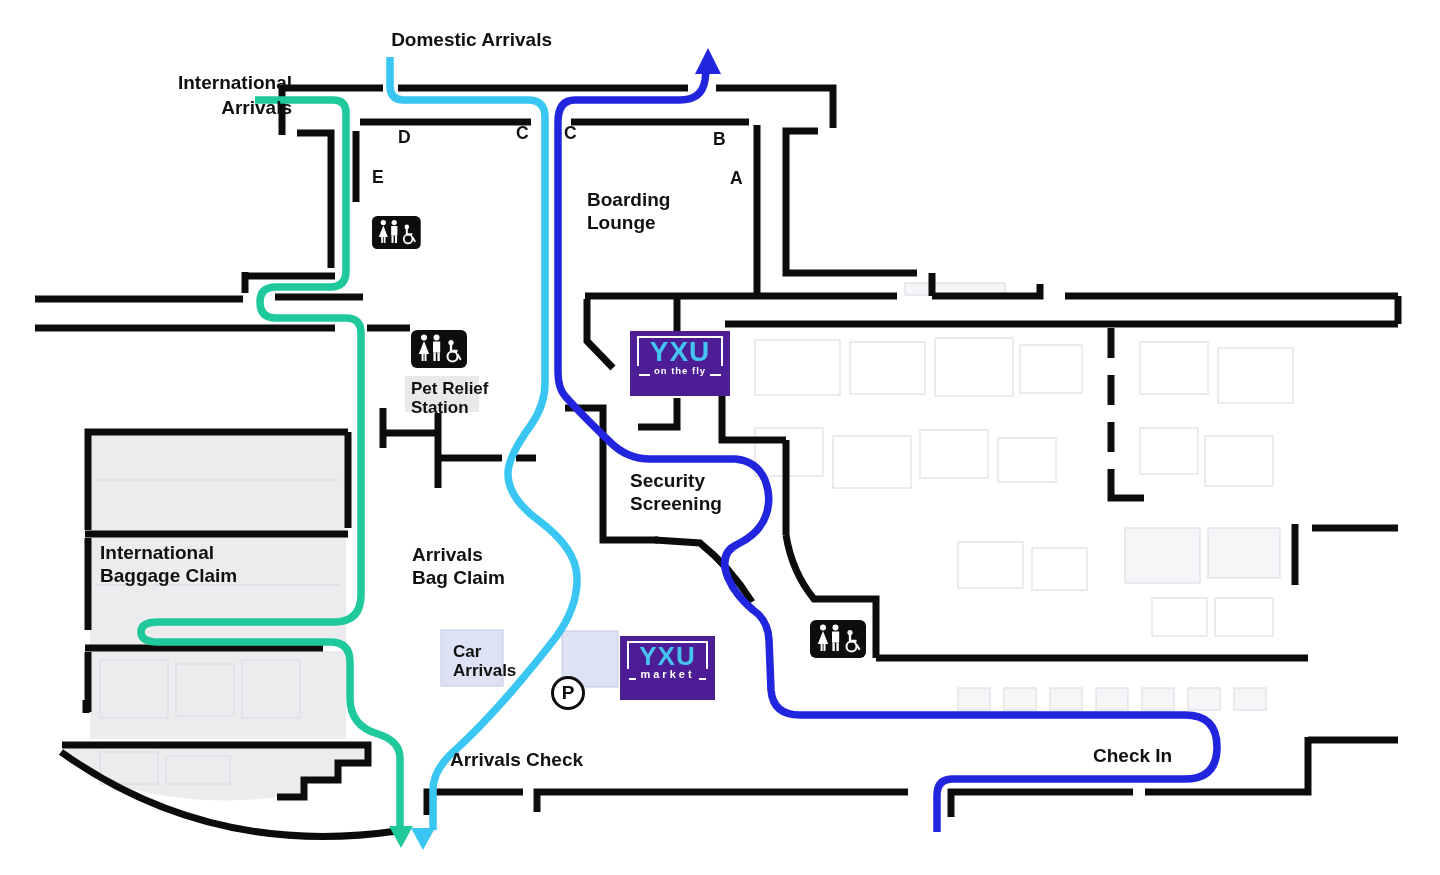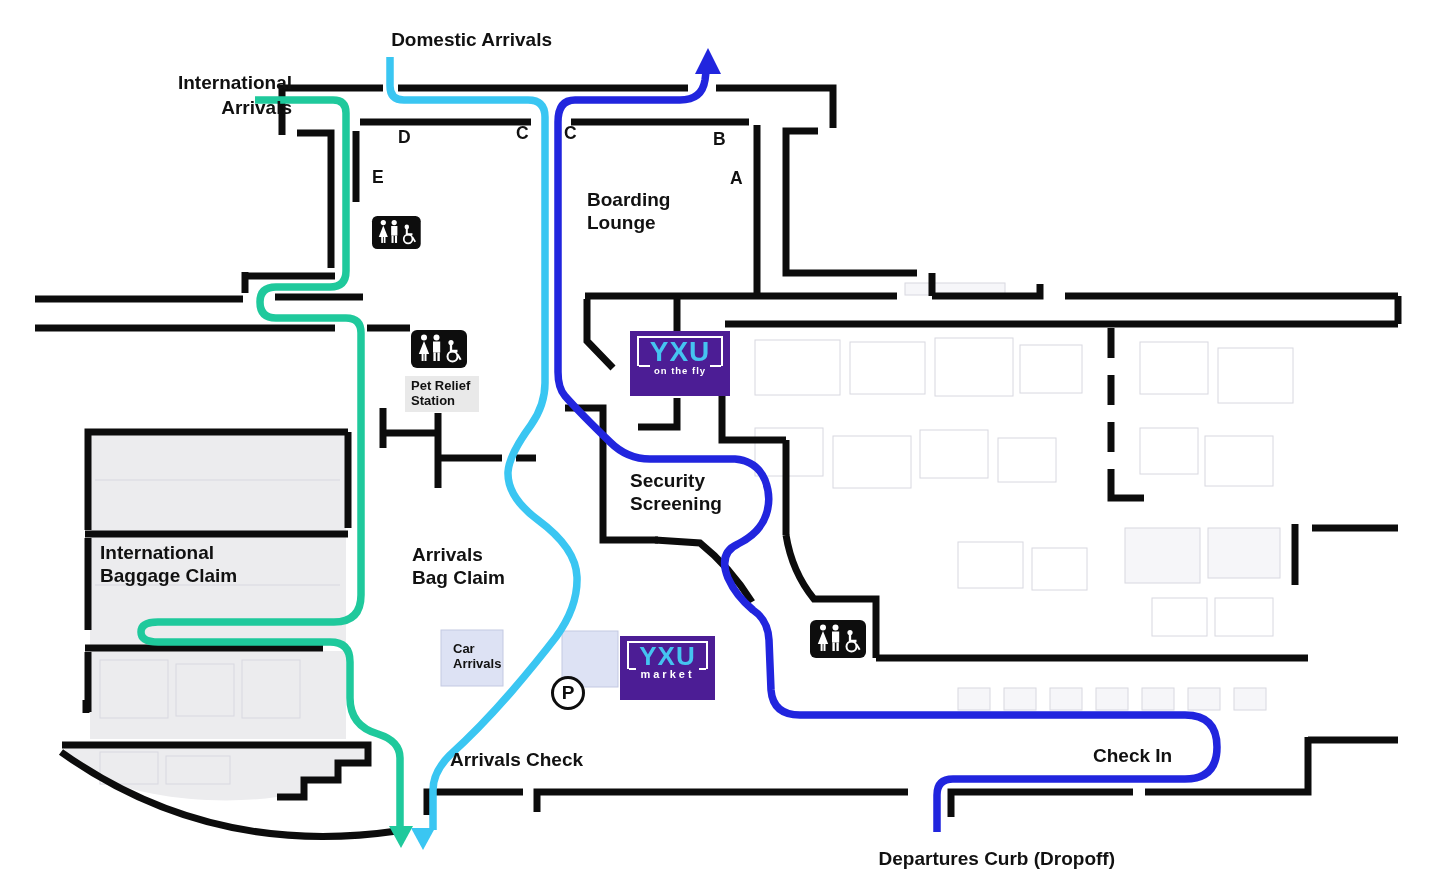--- a/index.html
+++ b/index.html
@@ -1,35 +1,35 @@
 <!DOCTYPE html>
 <html style="--wall: #0c0c0c; --accent: #45c3f0; --hall-fill: #ececee; --box-fill: #dde2f4;"><head>
 <meta charset="utf-8">
 <style>
   html,body{margin:0;padding:0;background:#fff;}
   .map{position:relative;width:1440px;height:875px;background:#ffffff;overflow:hidden;
        font-family:"Liberation Sans",sans-serif;}
   .map svg{position:absolute;left:0;top:0;}
   .lbl{position:absolute;color:#111;font-weight:700;white-space:pre-line;line-height:1.22;}
   .sz-big{font-size:19px;}
-  .sz-sm{font-size:13px;line-height:1.12;}
+  .sz-sm{font-size:17px;line-height:1.12;}
   .center{text-align:right;}
   .gate{position:absolute;color:#111;font-weight:700;font-size:17.5px;}
   .wall{fill:none;stroke:var(--wall,#0c0c0c);stroke-width:7;stroke-linejoin:miter;stroke-linecap:butt;}
   .wall-dash{fill:none;stroke:var(--wall,#0c0c0c);stroke-width:7;stroke-dasharray:30 17;}
   .route{fill:none;stroke-width:7.5;stroke-linejoin:round;stroke-linecap:butt;}
   .faint{fill:none;stroke:#d8d8e0;stroke-width:1;}
   .faint-f{fill:#f6f6f9;stroke:#d8d8e0;stroke-width:1;}
   .hall{fill:var(--hall-fill,#ececee);}
   .logo{position:absolute;background:#4c1d95;box-sizing:border-box;padding:5px 7px 0;}
   .logo-inner{border:2px solid #fff;border-bottom:none;text-align:center;padding:1px 4px 0;}
   .logo-name{color:var(--accent,#45c3f0);font-weight:700;letter-spacing:1px;line-height:0.95;}
   .fly .logo-name{font-size:28px;}
   .mkt .logo-name{font-size:26px;}
-  .logo-tag{display:flex;align-items:flex-start;gap:4px;color:#fff;font-weight:700;margin:-1px 2px 0;}
+  .logo-tag{display:flex;align-items:flex-end;gap:4px;color:#fff;font-weight:700;margin:-1px 2px 0;}
   .fly .logo-tag{font-size:9.5px;letter-spacing:1px;}
   .mkt .logo-tag{font-size:11px;letter-spacing:3px;}
   .logo-tag::before,.logo-tag::after{content:"";flex:1;height:2px;background:#fff;}
   .pcirc{position:absolute;left:551px;top:676px;width:28px;height:28px;border:3px solid #0d0d0d;
          border-radius:50%;display:flex;align-items:center;justify-content:center;
          font-size:19px;font-weight:700;color:#0d0d0d;background:#fff;}
 </style>
 </head>
 <body>
 
@@ -193,21 +193,20 @@
   <div class="lbl sz-big" style="left:587px;top:188px;">Boarding
 Lounge</div>
   <div class="lbl sz-big" style="left:630px;top:469px;">Security
 Screening</div>
   <div class="lbl sz-big" style="left:100px;top:541px;">International
 Baggage Claim</div>
   <div class="lbl sz-big" style="left:412px;top:543px;">Arrivals
 Bag Claim</div>
   <div class="lbl sz-big" style="left:450px;top:748px;">Arrivals Check</div>
   <div class="lbl sz-big" style="left:1093px;top:744px;text-align:right;">Check In</div>
-  <div class="lbl sz-big center" style="left:815px;top:847px;width:300px;">Departures Curb (Dropoff)</div>
   <div class="lbl sz-sm" style="left:411px;top:379px;">Pet Relief
 Station</div>
   <div class="lbl sz-sm" style="left:453px;top:642px;">Car
 Arrivals</div>
 
   <div class="gate" style="left:398px;top:127px;">D</div>
   <div class="gate" style="left:516px;top:123px;">C</div>
   <div class="gate" style="left:564px;top:123px;">C</div>
   <div class="gate" style="left:713px;top:129px;">B</div>
   <div class="gate" style="left:730px;top:168px;">A</div>

